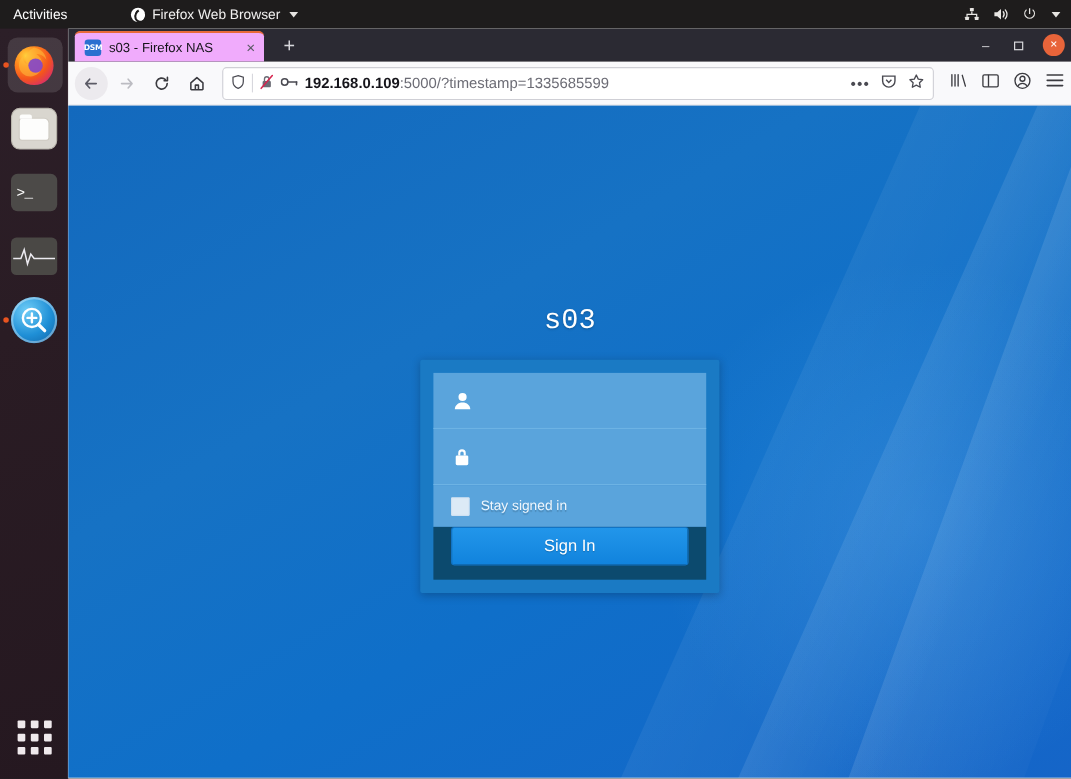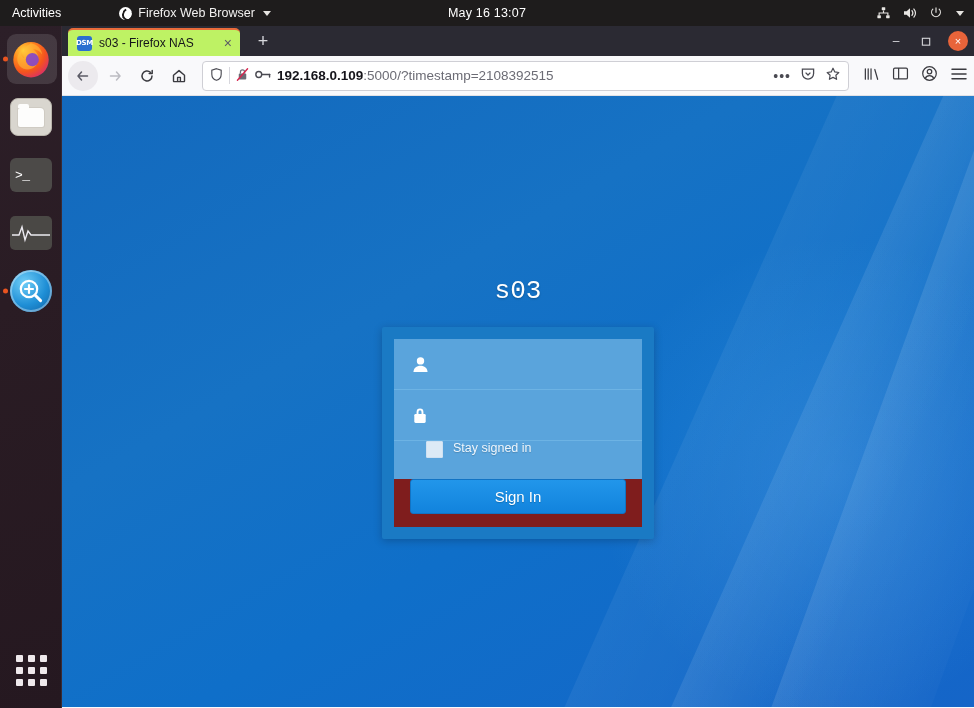--- a/index.html
+++ b/index.html
@@ -108,21 +108,21 @@
   #ffwin {
     position: absolute; left: 62px; top: 26px; width: 912px; height: 682px;
     background: #f9f9fb; overflow: hidden;
   }
   #tabstrip {
     height: 30px; background: #2b2a33; position: relative;
     display: flex; align-items: flex-end; padding-left: 6px;
   }
   .tab {
     display: flex; align-items: center; gap: 7px;
-    height: 28px; width: 172px; background: #bef264;
+    height: 28px; width: 172px; background: #f0abfc;
     border-radius: 5px 5px 0 0; padding: 0 7px 0 9px; position: relative;
     border-top: 2px solid #e86b3a;
   }
   .tab-fav {
     width: 15px; height: 15px; border-radius: 3px; background: #2b6fd0;
     color:#fff; font-size: 7px; font-weight: bold; letter-spacing:-.3px;
     display:flex; align-items:center; justify-content:center;
     font-family: "DejaVu Sans", sans-serif;
   }
   .tab-title {
@@ -207,49 +207,48 @@
     padding-left: 16px; border-bottom: 1px solid #6db3e4; position: relative;
   }
   .field input {
     background: transparent; border: 0; outline: none; color: #ffffff;
     font-size: 14px; font-family: "Liberation Sans", sans-serif;
     height: 100%; flex: 1; padding-left: 10px;
   }
   .field input::placeholder { color: rgba(255,255,255,.75); }
   .f-icon { width: 20px; display: flex; align-items: center; justify-content: center; }
   .opt-row {
-    height: 38px; background: #5aa4dc; display: flex; align-items: flex-start;
-    padding-left: 32px; gap: 10px;
+    height: 38px; background: #5aa4dc; display: flex; align-items: center;
+    padding-left: 16px; gap: 10px;
   }
   .chkbox {
     width: 17px; height: 17px; background: #dceaf6; border: 1px solid #cfe1f2;
     border-radius: 1px;
   }
   .opt-label { color: #eef6fd; font-size: 12.5px; text-shadow: 0 1px 1px rgba(0,0,0,.18); }
-  .signin-wrap { background: #7f1d1d; padding: 0 16px 13px 16px; }
+  .signin-wrap { background: #0c4a6e; padding: 0 16px 13px 16px; }
   #signin-btn {
     width: 100%; height: 35px; border: 1px solid #1173c4; border-radius: 3px;
     background: linear-gradient(180deg, #2296ea 0%, #1183dd 100%);
     color: #ffffff; font-size: 15px; font-family: "Liberation Sans", sans-serif;
     text-shadow: 0 1px 1px rgba(0,0,0,.2); cursor: pointer;
   }
 </style>
 </head>
 <body>
 
 <div id="screen">
 
   <div id="topbar">
     <div id="activities">Activities</div>
     <div class="tb-app">
       <span class="ff-dot"></span>
       <span>Firefox Web Browser</span>
       <span class="caret-down"></span>
     </div>
-    <div id="clock">May 16  13:07</div>
     <div id="tray">
       <span class="tray-ico">
         <svg width="15" height="14" viewBox="0 0 16 16" fill="none" stroke="#e8e6e3" stroke-width="1.3">
           <rect x="6" y="1.5" width="4" height="3.4" rx=".5" fill="#e8e6e3" stroke="none"></rect>
           <rect x="1" y="10.5" width="4" height="3.4" rx=".5" fill="#e8e6e3" stroke="none"></rect>
           <rect x="11" y="10.5" width="4" height="3.4" rx=".5" fill="#e8e6e3" stroke="none"></rect>
           <path d="M8 5v3M3 10.5V8h10v2.5"></path>
         </svg>
       </span>
       <span class="tray-ico">
@@ -401,21 +400,21 @@
             <path d="M2.6 14.2 13.4 1.8" stroke="#d7264f" stroke-width="1.5" stroke-linecap="round"></path>
           </svg>
         </span>
         <span>
           <svg width="17" height="13" viewBox="0 0 18 13">
             <circle cx="4" cy="6.5" r="3.1" fill="none" stroke="#4a4a52" stroke-width="1.5"></circle>
             <path d="M7.2 6.5h8.4" stroke="#4a4a52" stroke-width="1.5" stroke-linecap="round"></path>
             <path d="M15.4 6.5v2.6" stroke="#4a4a52" stroke-width="1.5" stroke-linecap="round"></path>
           </svg>
         </span>
-        <span class="url-text"><span class="url-host">192.168.0.109</span><span class="url-rest">:5000/?timestamp=2108392515</span></span>
+        <span class="url-text"><span class="url-host">192.168.0.109</span><span class="url-rest">:5000/?timestamp=1335685599</span></span>
         <span class="url-icons-right">
           <span style="font-size:14px;letter-spacing:1px;line-height:8px;">•••</span>
           <span>
             <svg width="16" height="16" viewBox="0 0 16 16" fill="none" stroke="#4a4a52" stroke-width="1.3">
               <path d="M2.4 3.2h11.2v4.4c0 3.1-2.5 5.6-5.6 5.6S2.4 10.7 2.4 7.6z"></path>
               <path d="M5.6 6.6 8 9l2.4-2.4"></path>
             </svg>
           </span>
           <span>
             <svg width="16" height="16" viewBox="0 0 16 16" fill="none" stroke="#4a4a52" stroke-width="1.2" stroke-linejoin="round">

